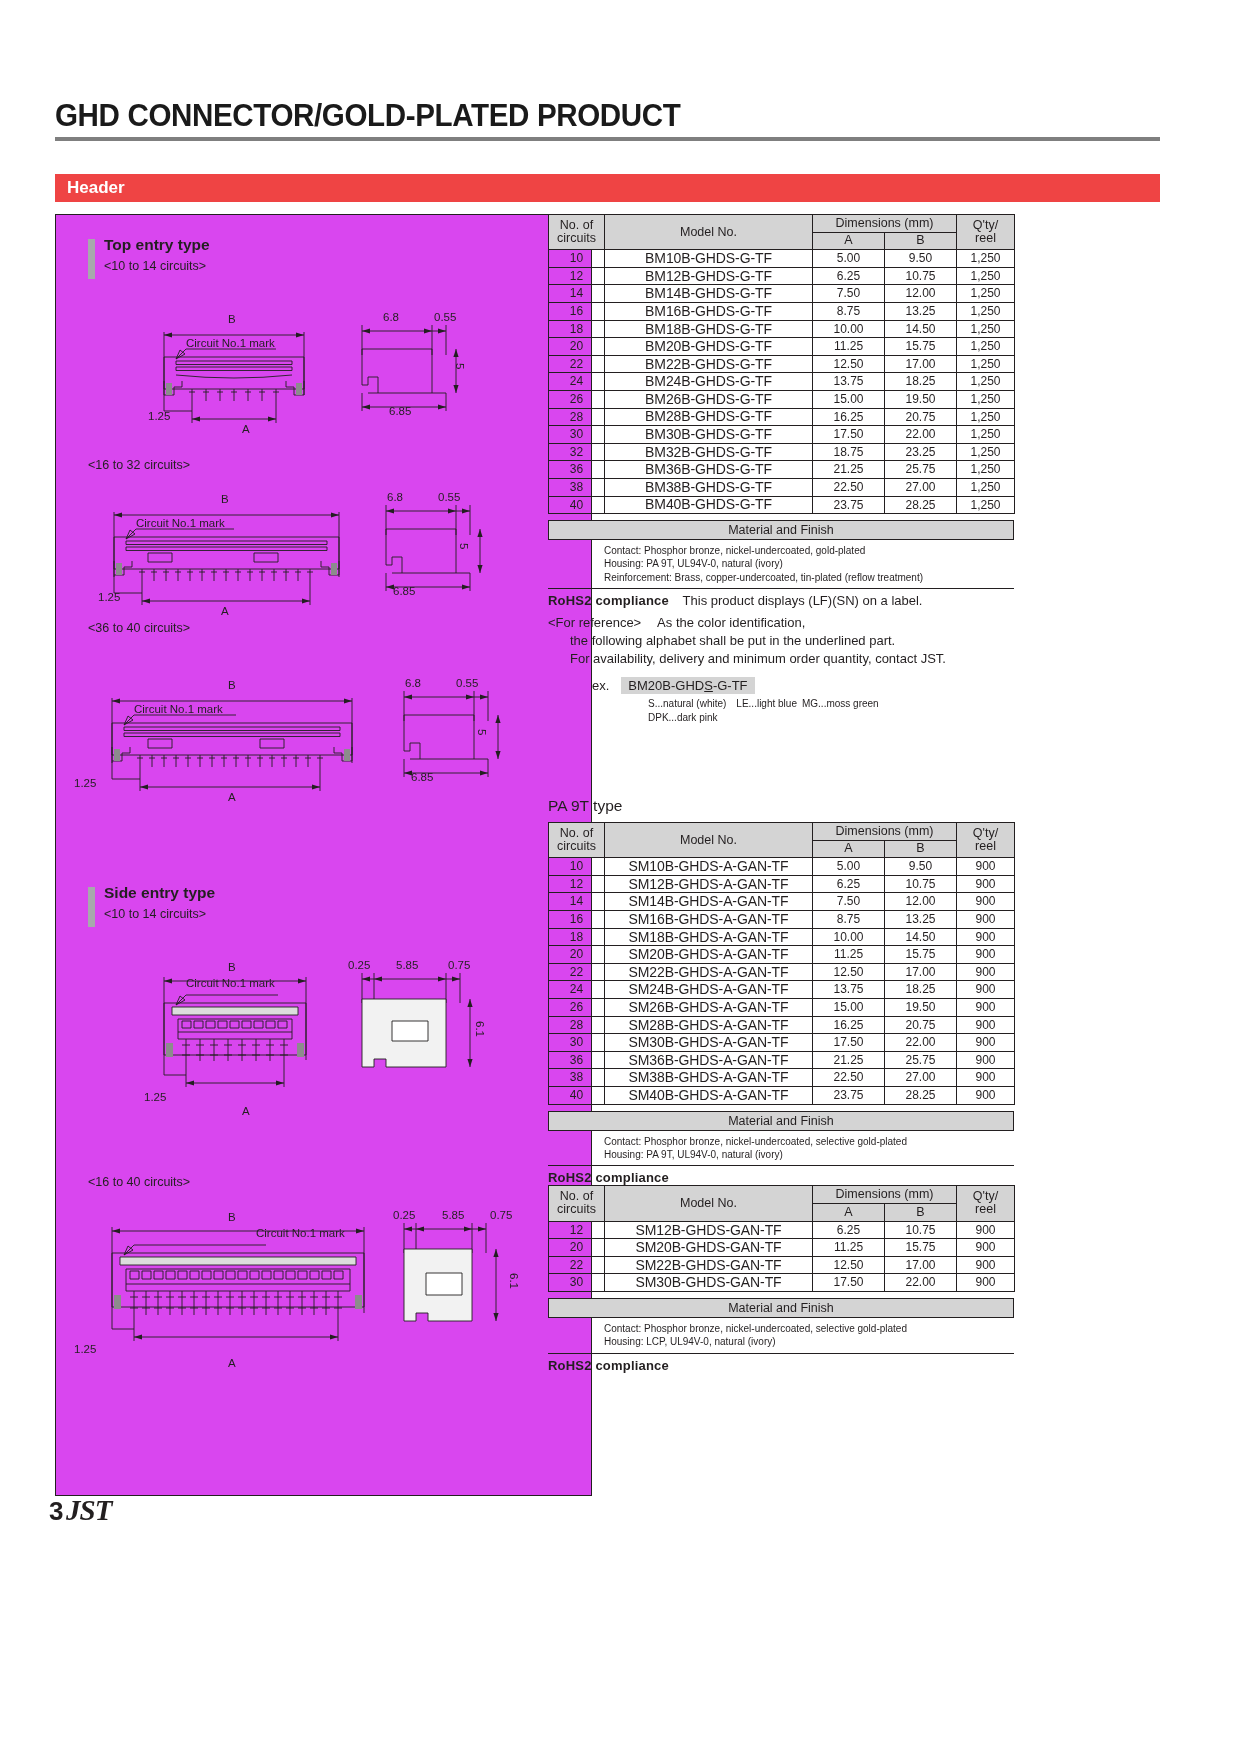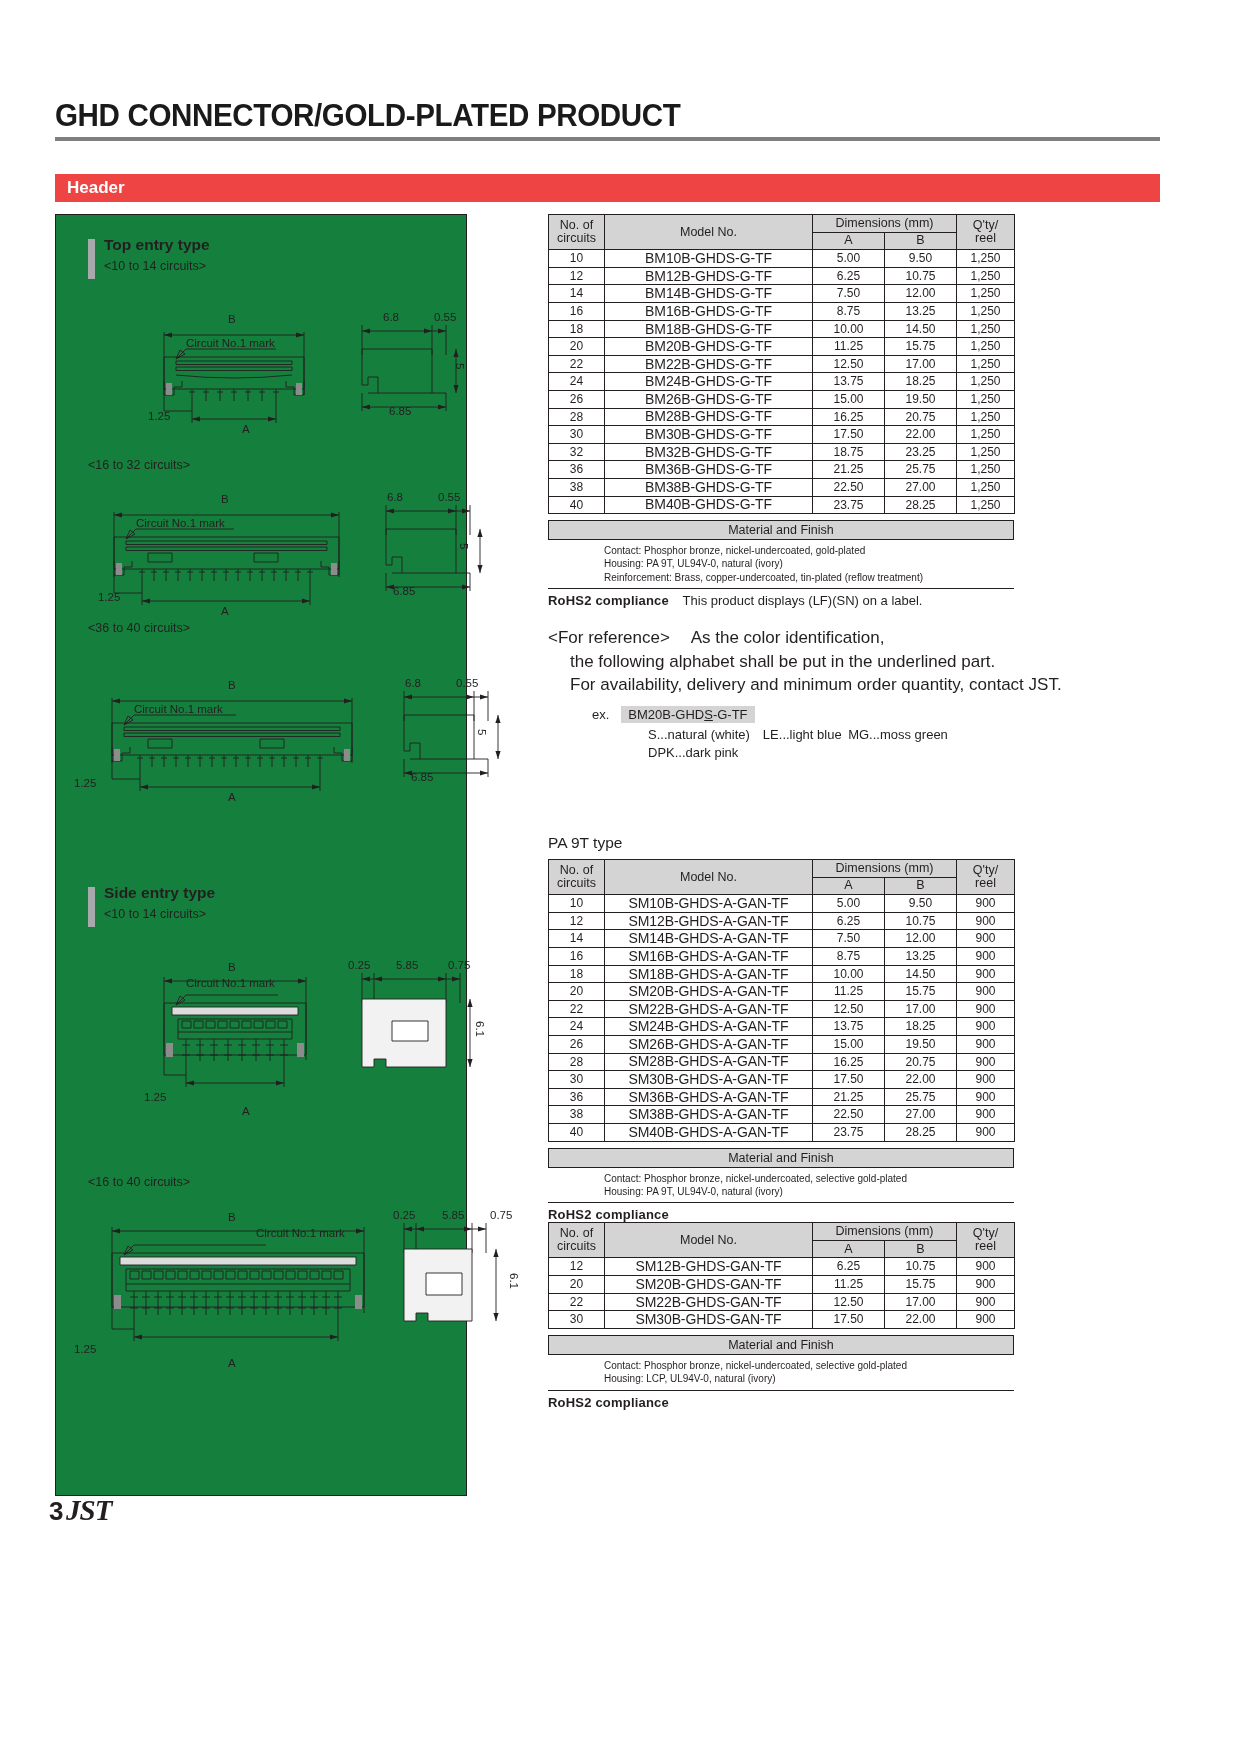--- a/index.html
+++ b/index.html
@@ -25,22 +25,22 @@
 
   
   .section-bar {
     position:absolute; left:55px; top:174px; width:1105px; height:28px;
     background:#ef4444; color:#fff;
     font-size:17px; font-weight:bold; line-height:28px; padding-left:12px;
   }
 
   
   .draw-panel {
-    position:absolute; left:55px; top:214px; width:412px; height:1282px;
-    border:1px solid #231f20; background:#15803d;
+    position:absolute; left:55px; top:214px; width:537px; height:1282px;
+    border:1px solid #231f20; background:#d946ef;
   }
 
   .type-head { position:absolute; }
   .type-bar { position:absolute; left:0; top:0; width:7px; height:40px; background:#a7a9ac; }
   .type-title { position:absolute; left:16px; top:-3px; font-size:15.5px; font-weight:bold; }
   .type-sub   { position:absolute; left:16px; top:20px; font-size:12.5px; color:#231f20; }
 
   .sub-label { position:absolute; font-size:12.5px; }
 
   .dimtxt { position:absolute; font-size:11.5px; color:#231f20; white-space:nowrap; }
@@ -74,27 +74,27 @@
     text-align:center; font-size:12.5px; height:20px; line-height:19px;
     margin-top:6px;
   }
   .mat-body { width:466px; padding:4px 0 4px 56px; font-size:10px; line-height:1.34; }
   .mat-body div { white-space:nowrap; }
 
   .rohs-rule { width:466px; border-top:1px solid #231f20; }
   .rohs-line { font-size:13px; margin-top:4px; }
   .rohs-line b { font-weight:bold; letter-spacing:0.2px; }
 
-  .ref-block { font-size:17px; line-height:1.38; margin-top:18px; }
+  .ref-block { font-size:13px; line-height:1.38; margin-top:6px; }
   .ref-block .ind { padding-left:22px; }
 
   .ex-row { margin-top:9px; padding-left:44px; font-size:13px; display:flex; align-items:center; gap:12px;}
   .ex-code { background:#d4d4d4; padding:1px 7px; font-size:13px; }
   .ex-code u { text-decoration: underline; }
-  .ex-colors { padding-left:100px; font-size:13px; line-height:1.4; margin-top:3px; }
+  .ex-colors { padding-left:100px; font-size:10px; line-height:1.4; margin-top:3px; }
 
   .type-heading { font-size:15.5px; margin:0 0 7px 0; }
 
   .footer-page {
     position:absolute; left:49px; top:1496px;
     font-size:26px; font-weight:bold; color:#231f20;
   }
   .footer-logo {
     position:absolute; left:66px; top:1494px;
     font-size:29px; font-weight:bold; font-style:italic;

